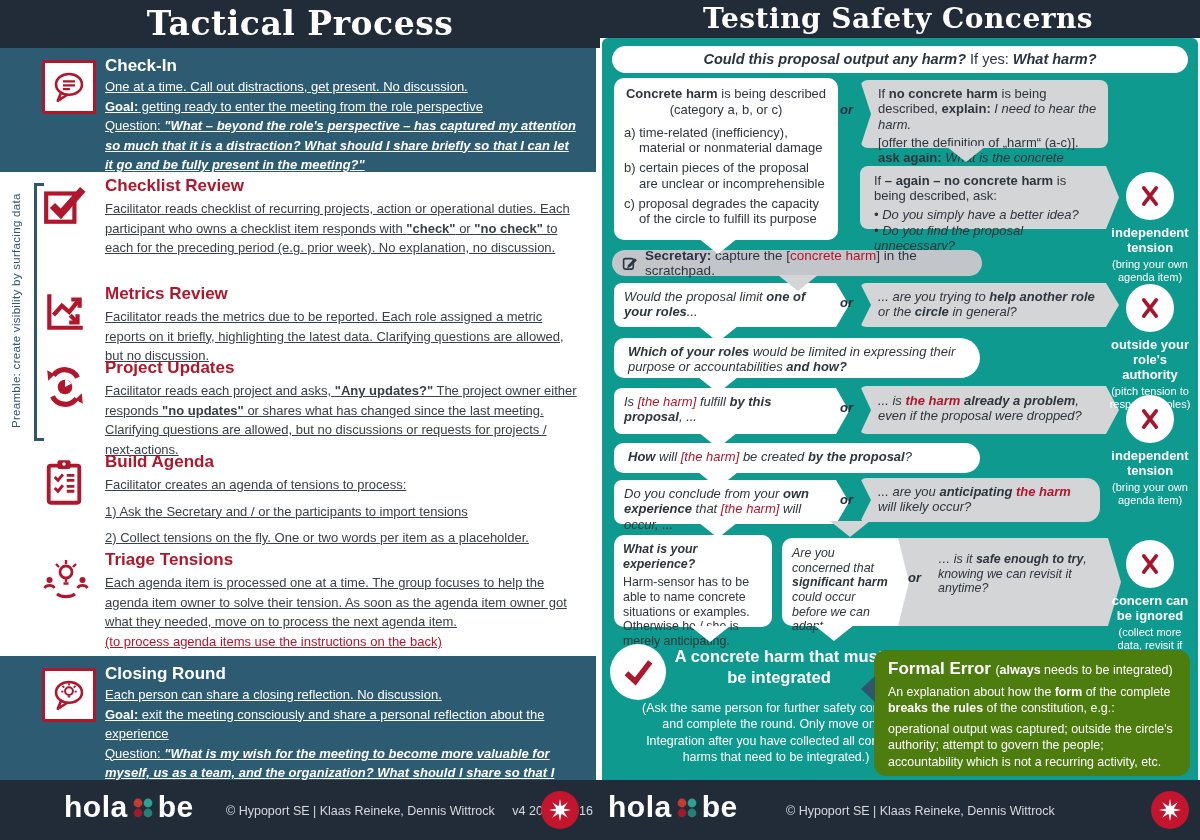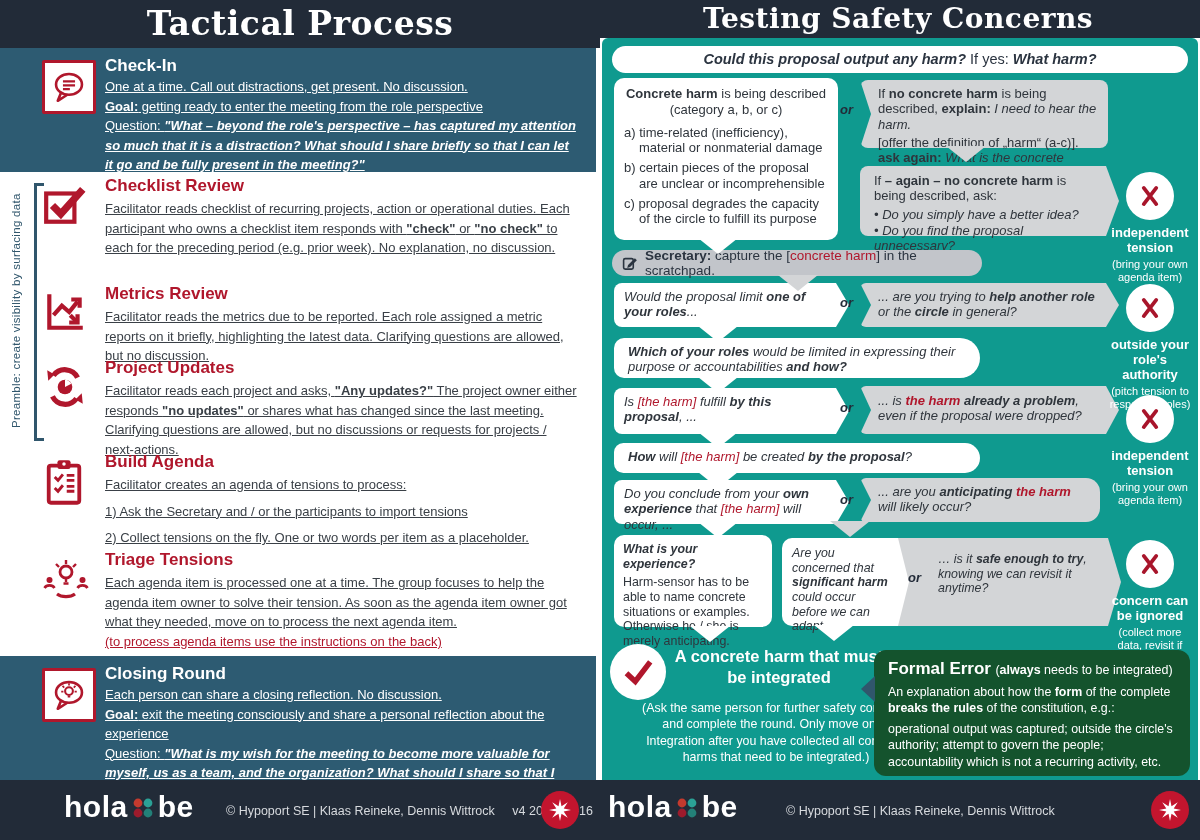--- a/index.html
+++ b/index.html
@@ -57,21 +57,21 @@
   .xcircle{width:48px;height:48px;border-radius:50%;background:#fff;margin:0 auto 6px auto;
            display:flex;align-items:center;justify-content:center;}
   .xlabel{font-size:13px;font-weight:700;line-height:1.15;}
   .xsub{font-size:11px;line-height:1.2;margin-top:2px;}
   .checkcircle{position:absolute;left:8px;top:606px;width:56px;height:56px;border-radius:50%;
                background:#fff;display:flex;align-items:center;justify-content:center;}
   .harmhead{position:absolute;left:62px;top:608px;width:230px;text-align:center;color:#fff;
             font-size:16.5px;font-weight:700;line-height:1.3;}
   .harmbody{position:absolute;left:34px;top:662px;width:280px;text-align:center;color:#fff;
             font-size:12.4px;line-height:1.32;}
-  .formal{position:absolute;left:272px;top:612px;width:316px;height:126px;background:#14532d;
+  .formal{position:absolute;left:272px;top:612px;width:316px;height:126px;background:#4d7c0f;
           border-radius:12px;color:#fff;padding:9px 14px;box-sizing:border-box;}
   .formal .ft1{font-size:17px;font-weight:700;}
   .formal .ft2{font-size:12.5px;}
   .formal p{margin:5px 0 0 0;font-size:12.4px;line-height:1.3;}
   .lnotch{position:absolute;left:-13px;top:26px;width:14px;height:26px;background:#30566c;
           clip-path:polygon(100% 0,0 50%,100% 100%);}
 
   
   .run-b{font-weight:700;} .run-i{font-style:italic;} .run-bi{font-weight:700;font-style:italic;}
   .run-red{color:#b0172c;} .run-redb{color:#b0172c;font-weight:700;}
@@ -215,21 +215,21 @@
       <p class="hang"><span>a) time-related (inefficiency), material or nonmaterial damage</span></p>
       <p class="hang"><span>b) certain pieces of the proposal are unclear or incomprehensible</span></p>
       <p class="hang"><span>c) proposal degrades the capacity of the circle to fulfill its purpose</span></p>
     </div>
     <div class="orlbl" style="left:238px;top:64px;">or</div>
     <div class="box gray" style="left:258px;top:42px;width:248px;height:68px;border-radius:8px;padding:6px 10px 6px 18px;box-sizing:border-box;">
       <div class="notch t"></div>
       <p style="margin-bottom:3px;"><span>If </span><span class="run-b">no concrete harm</span><span> is being described, </span><span class="run-b">explain:</span><span class="run-i"> I need to hear the harm.</span></p>
       <p><span>[offer the definition of „harm“ (a-c)]. </span><span class="run-b">ask again:</span><span class="run-i"> What is the concrete harm?</span></p>
     </div>
-    <div class="box gray" style="left:258px;top:128px;width:246px;height:70px;border-radius:8px 0 0 8px;padding:7px 8px 6px 14px;box-sizing:border-box;">
+    <div class="box gray" style="left:258px;top:128px;width:246px;height:63px;border-radius:8px 0 0 8px;padding:7px 8px 6px 14px;box-sizing:border-box;">
       <p style="margin-bottom:3px;"><span>If </span><span class="run-b">– again – no concrete harm</span><span> is being described, ask:</span></p>
       <p style="margin-bottom:1px;"><span class="run-i">• Do you simply have a better idea?</span></p>
       <p><span class="run-i">• Do you find the proposal unnecessary?</span></p>
       <div class="tipR g"></div>
     </div>
 
     <div class="secbar">
       <svg width="17" height="17" viewBox="0 0 20 20">
         <rect x="2" y="4" width="12" height="13" rx="2" fill="none" stroke="#2b3440" stroke-width="2"></rect>
         <path d="M7.5 12 L16 3.5 L18.5 6 L10 14.5 L6.5 15.5 Z" fill="#2b3440"></path>

